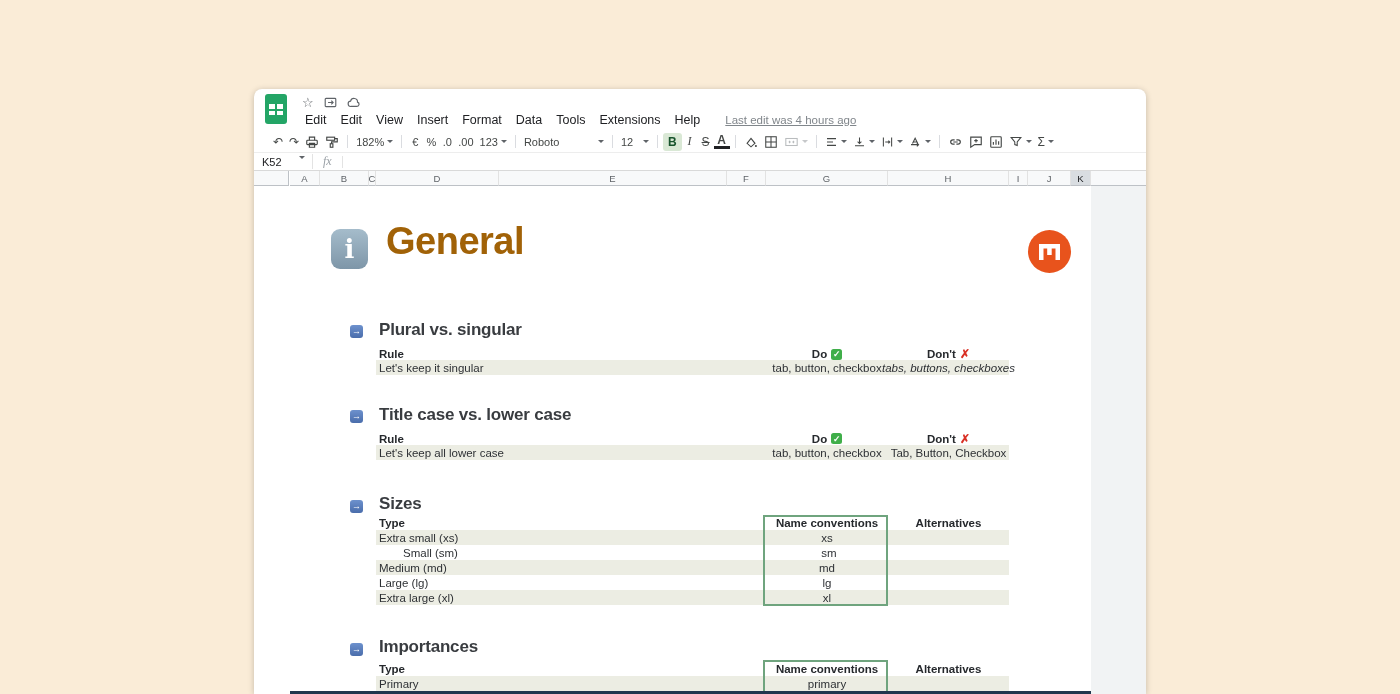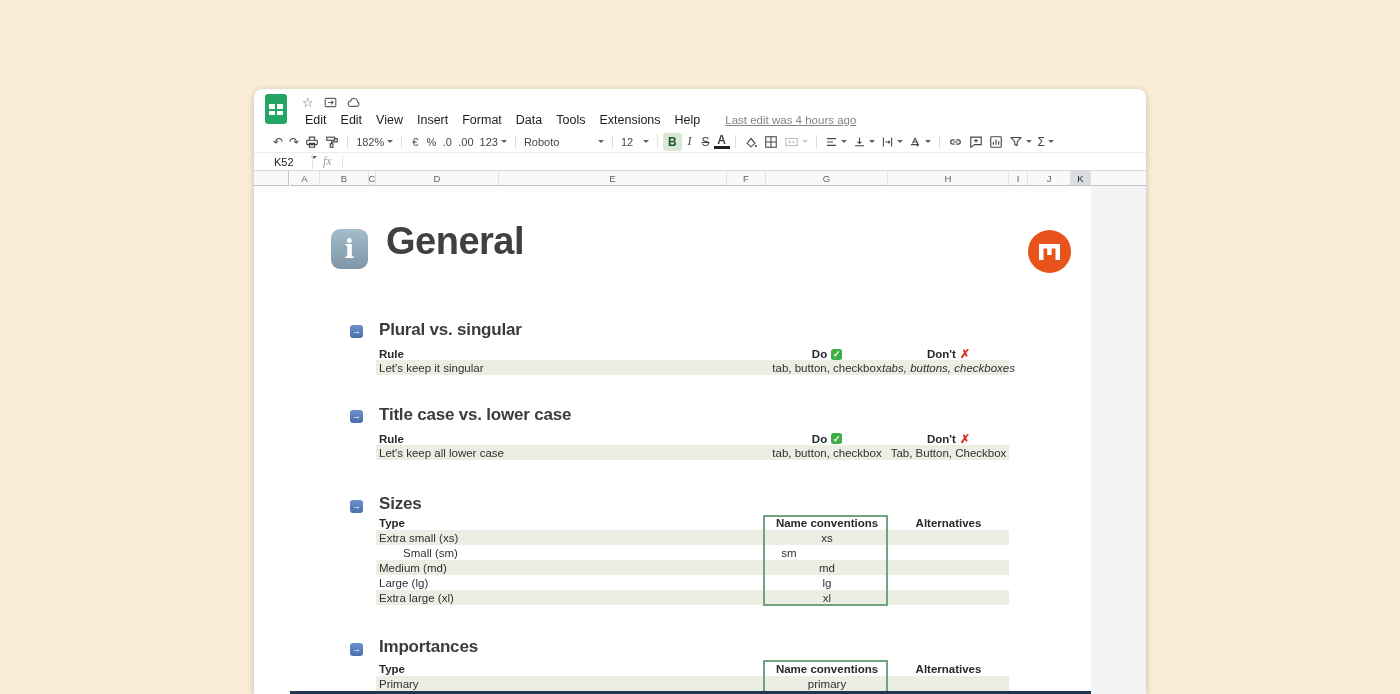--- a/index.html
+++ b/index.html
@@ -37,21 +37,21 @@
   .tb.bold-active { background:#d9e8d5; font-weight:700; color:#17532c; padding:0 5px; }
   .tb.italic { font-style:italic; font-family:"Liberation Serif", serif; }
   .tb.strike { text-decoration:line-through; }
   .tb.tcolor { font-weight:700; border-bottom:3px solid #202124; border-radius:0; height:15px; }
   .tb.disabled { color:#b9bcbe; }
   .tb.disabled .caret { border-top-color:#c6c8ca; }
 
   
   .fbar { position:absolute; left:0; top:63px; width:100%; height:19px; border-top:1px solid #ededed;
           border-bottom:1px solid #d9d9d9; display:flex; align-items:center; }
-  .namebox { width:58px; padding-left:20px; font-size:11px; color:#202124; display:flex; align-items:flex-start; gap:14px; }
+  .namebox { width:58px; padding-left:8px; font-size:11px; color:#202124; display:flex; align-items:flex-start; gap:14px; }
   .fx { font-family:"Liberation Serif", serif; font-style:italic; color:#9aa0a6; font-size:12px; padding:0 10px; border-left:1px solid #e3e3e3; }
   .fdiv { width:1px; height:12px; background:#e3e3e3; }
 
   
   .gridwrap { position:absolute; left:0; top:82px; width:892px; height:523px; background:#fff; }
   .corner { position:absolute; left:0; top:0; width:35px; height:15px; background:#f8f9fa;
             border-right:1px solid #bdc1c6; border-bottom:1px solid #bdc1c6; }
   .colhdrs { position:absolute; left:36px; top:0; height:15px; display:flex; }
   .col-h { height:15px; background:#f8f9fa; border-right:1px solid #e2e2e2; border-bottom:1px solid #bdc1c6;
            font-size:9.5px; color:#5f6368; display:flex; align-items:center; justify-content:center; }
@@ -61,21 +61,21 @@
   .row-h { width:34px; background:#f8f9fa; border-bottom:1px solid #e2e2e2;
            font-size:9px; color:#757575; display:flex; align-items:center; justify-content:center; }
   .sidefill { position:absolute; left:837px; top:15px; width:55px; height:508px; background:#f1f3f4; }
 
   
   .canvas { position:absolute; left:0; top:15px; width:837px; height:508px; background:#fff; overflow:hidden; }
   .abs { position:absolute; }
   .page-info-icon { left:77px; top:43px; width:37px; height:40px; border-radius:9px;
       background:linear-gradient(#a5bccb,#7e96a8); color:#fff; font-family:"DejaVu Serif", serif;
       font-weight:700; font-size:26px; display:flex; align-items:center; justify-content:center; }
-  .page-title { left:132px; top:34px; font-size:38px; font-weight:700; color:#404040; letter-spacing:-.5px; }
+  .page-title { left:132px; top:34px; font-size:38px; font-weight:700; color:#a16207; letter-spacing:-.5px; }
   .moccu-logo { left:774px; top:44px; width:43px; height:43px; border-radius:50%; background:#e8531c;
       display:flex; align-items:center; justify-content:center; }
   .arrow-ico { width:13px; height:13px; border-radius:3px; background:linear-gradient(#6d91cd,#4a6dab);
       color:#fff; font-size:9px; font-weight:700; display:flex; align-items:center; justify-content:center; line-height:1; }
   .sec-head { font-size:17px; font-weight:700; color:#393c40; letter-spacing:-.2px; white-space:nowrap; }
   .cell { font-size:11.5px; color:#2e3135; white-space:nowrap; display:flex; align-items:center; }
   .cell.b { font-weight:700; color:#26292d; }
   .cell.ctr { justify-content:center; }
   .stripe { left:122px; width:633px; background:#ecede3; }
   .greenbox { left:509px; width:125px; border:2px solid #6fa47e; background:transparent; }
@@ -345,21 +345,21 @@
       <div class="abs arrow-ico" style="left:96px; top:314px;">→</div>
       <div class="abs sec-head" style="left:125px; top:308px;">Sizes</div>
       <div class="abs cell b" style="left:125px; top:330px; height:14px;">Type</div>
       <div class="abs cell b ctr" style="left:512px; top:330px; width:122px; height:14px;">Name conventions</div>
       <div class="abs cell b ctr" style="left:634px; top:330px; width:121px; height:14px;">Alternatives</div>
 
       <div class="abs stripe" style="top:344px; height:15px;"></div>
       <div class="abs cell" style="left:125px; top:344px; height:15px;">Extra small (xs)</div>
       <div class="abs cell ctr" style="left:512px; top:344px; width:122px; height:15px;">xs</div>
       <div class="abs cell" style="left:125px; top:359px; height:15px;margin-left:24px;">Small (sm)</div>
-      <div class="abs cell ctr" style="left:480px; top:359px; width:110px; height:15px;">sm</div>
+      <div class="abs cell ctr" style="left:520px; top:359px; width:110px; height:15px;">sm</div>
       <div class="abs stripe" style="top:374px; height:15px;"></div>
       <div class="abs cell" style="left:125px; top:374px; height:15px;">Medium (md)</div>
       <div class="abs cell ctr" style="left:512px; top:374px; width:122px; height:15px;">md</div>
       <div class="abs cell" style="left:125px; top:389px; height:15px;">Large (lg)</div>
       <div class="abs cell ctr" style="left:512px; top:389px; width:122px; height:15px;">lg</div>
       <div class="abs stripe" style="top:404px; height:15px;"></div>
       <div class="abs cell" style="left:125px; top:404px; height:15px;">Extra large (xl)</div>
       <div class="abs cell ctr" style="left:512px; top:404px; width:122px; height:15px;">xl</div>
       <div class="abs greenbox" style="top:329px; height:91px;"></div>
 

